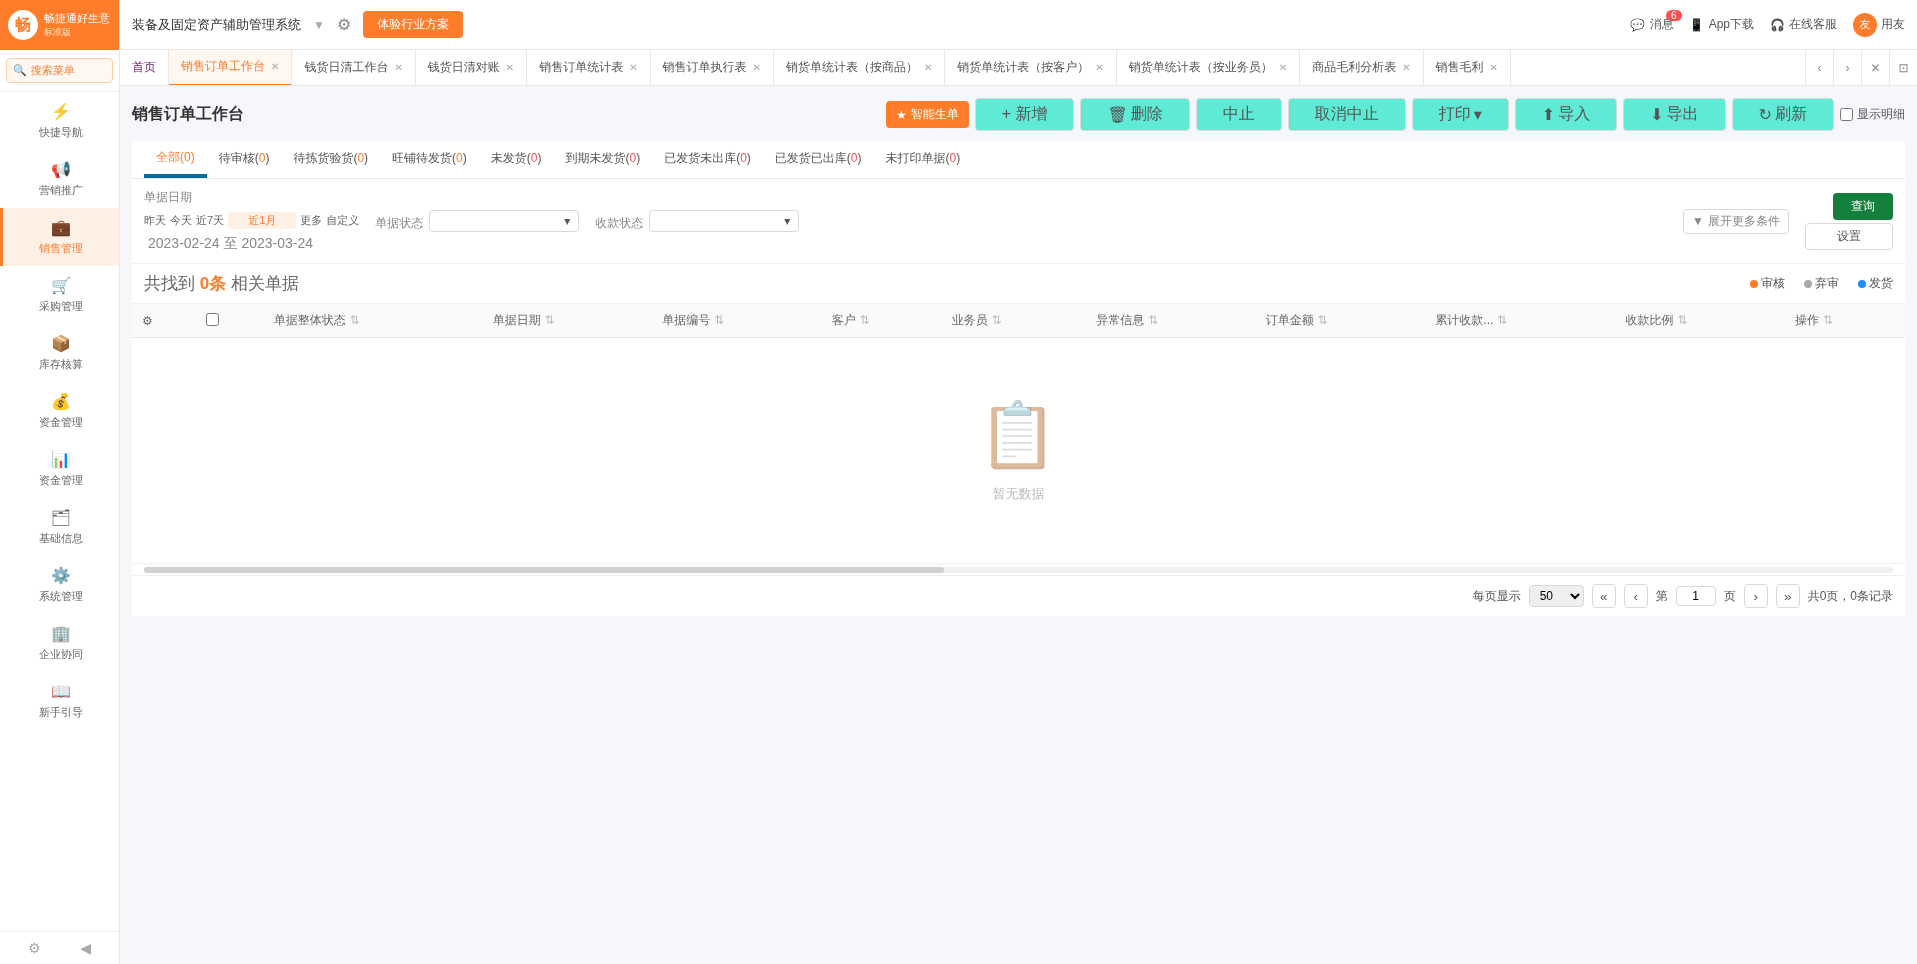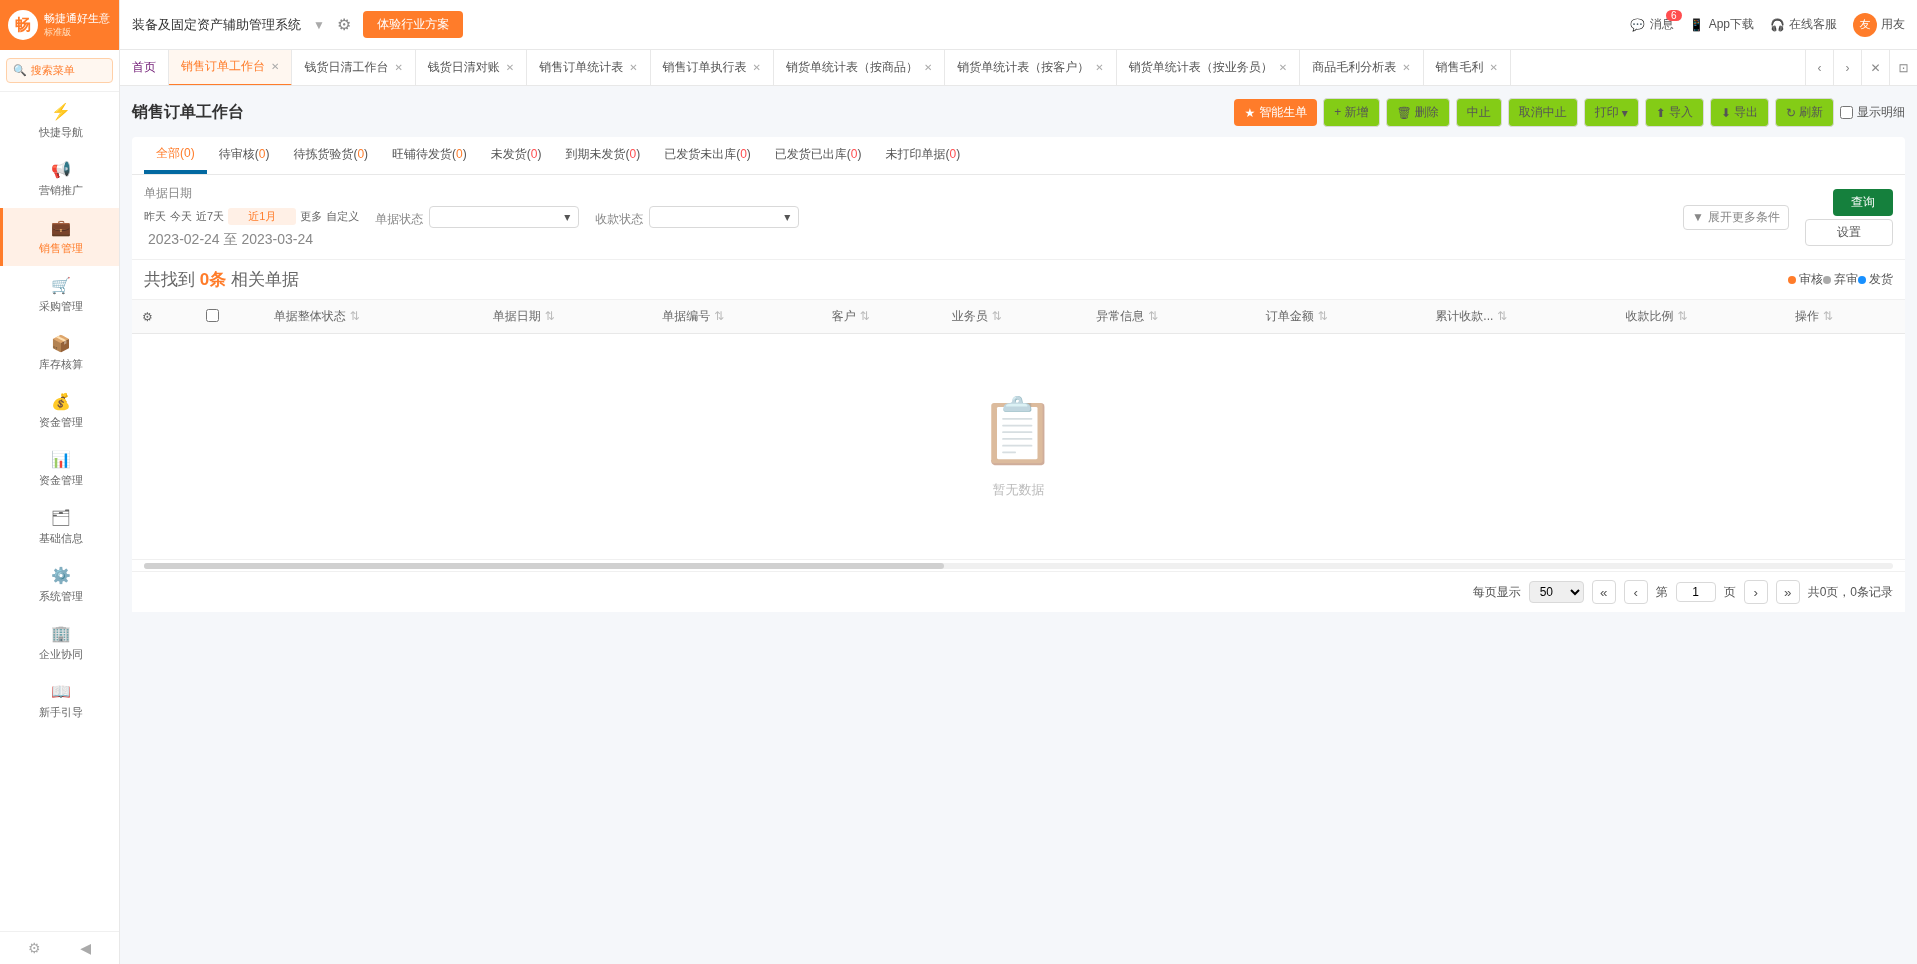--- a/index.html
+++ b/index.html
@@ -45,42 +45,42 @@
     .tabbar-arrow-btn { width: 28px; height: 36px; display: flex; align-items: center; justify-content: center; cursor: pointer; color: #888; border-left: 1px solid #e8e8e8; }
 
     
     .content { flex: 1; overflow-y: auto; background: #f5f7fa; padding: 12px; }
 
     
     .page-header { display: flex; align-items: center; justify-content: space-between; margin-bottom: 10px; }
     .page-title { font-size: 16px; font-weight: 600; color: #333; }
     .page-actions { display: flex; align-items: center; gap: 6px; }
     .btn-smart { background: #ff7c2a; color: #fff; border: none; border-radius: 4px; padding: 5px 10px; font-size: 12px; cursor: pointer; display: flex; align-items: center; gap: 4px; }
-    .btn-outline { background: #84cc16; color: #555; border: 1px solid #d9d9d9; border-radius: 4px; padding: 5px 10px; font-size: 12px; cursor: pointer; display: flex; align-items: center; gap: 3px; }
+    .btn-outline { background: #5eead4; color: #555; border: 1px solid #d9d9d9; border-radius: 4px; padding: 5px 26px; font-size: 16px; cursor: pointer; display: flex; align-items: center; gap: 3px; }
 
     
     .filter-tabs { background: #fff; border-radius: 4px 4px 0 0; border-bottom: 1px solid #e8e8e8; display: flex; align-items: center; padding: 0 12px; }
     .filter-tab { padding: 8px 12px; font-size: 12px; color: #555; cursor: pointer; border-bottom: 2px solid transparent; }
     .filter-tab.active { color: #ff7c2a; border-bottom: 4px solid #0369a1; }
 
     
     .search-bar { background: #fff; padding: 10px 12px; border-bottom: 1px solid #f0f0f0; display: flex; align-items: center; gap: 16px; }
     .search-field { display: flex; align-items: flex-end; gap: 6px; font-size: 12px; color: #555; }
     .search-field label { color: #888; white-space: nowrap; }
     .search-date-group { display: flex; align-items: center; gap: 4px; font-size: 11px; }
     .date-option { color: #666; cursor: pointer; }
     .date-option.active { color: #ff7c2a; background: #fff0e6; border-radius: 3px; padding: 1px 20px; }
     .search-select { border: 1px solid #d9d9d9; border-radius: 4px; padding: 3px 8px; font-size: 12px; min-width: 120px; cursor: pointer; display: flex; align-items: center; justify-content: space-between; gap: 8px; }
     .expand-btn { display: flex; align-items: center; gap: 4px; color: #888; font-size: 12px; cursor: pointer; border: 1px solid #d9d9d9; border-radius: 4px; padding: 3px 8px; }
     .query-btn { background: #15803d; color: #fff; border: none; border-radius: 4px; padding: 5px 18px; font-size: 12px; cursor: pointer; margin-left: 28px; }
     .settings-btn { background: #fff; color: #555; border: 1px solid #d9d9d9; border-radius: 4px; padding: 4px 12px; font-size: 12px; cursor: pointer; }
 
     
     .table-toolbar { background: #fff; padding: 8px 12px; display: flex; align-items: center; justify-content: space-between; border-bottom: 1px solid #f0f0f0; }
-    .table-actions { display: flex; align-items: center; gap: 0; }
+    .table-actions { display: flex; align-items: center; gap: 19px; }
     .action-btn { display: flex; align-items: center; gap: 3px; font-size: 12px; color: #555; cursor: pointer; }
     .action-btn .dot { width: 8px; height: 8px; border-radius: 50%; }
     .dot-orange { background: #ff7c2a; }
     .dot-gray { background: #aaa; }
     .dot-blue { background: #1890ff; }
 
     
     .table-container { background: #fff; overflow-x: auto; }
     .data-table { width: 100%; border-collapse: collapse; font-size: 12px; }
     .data-table th { background: #fafafa; padding: 8px 10px; text-align: left; color: #666; border-bottom: 1px solid #e8e8e8; white-space: nowrap; font-weight: 500; }

